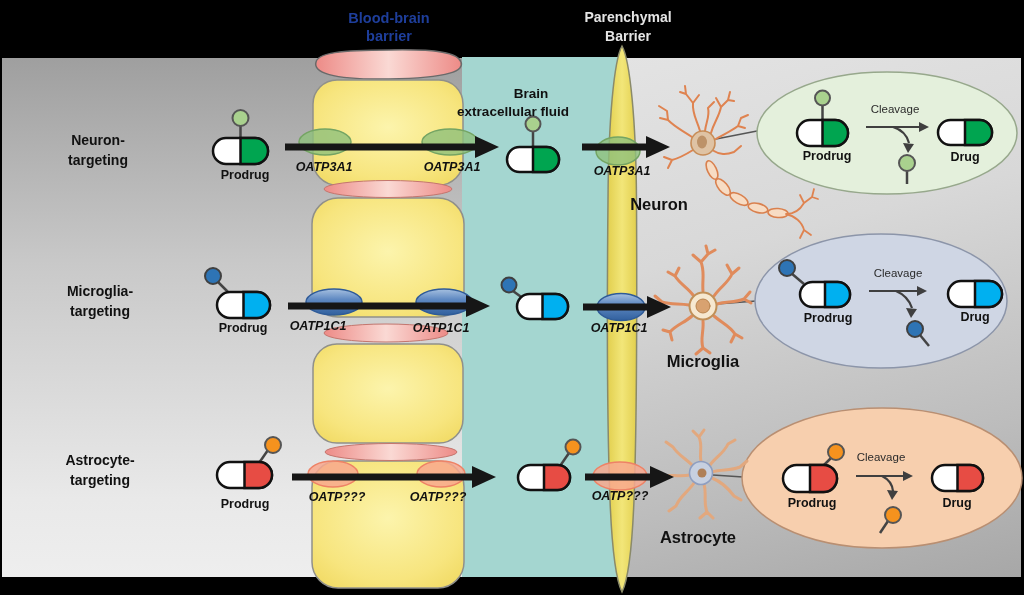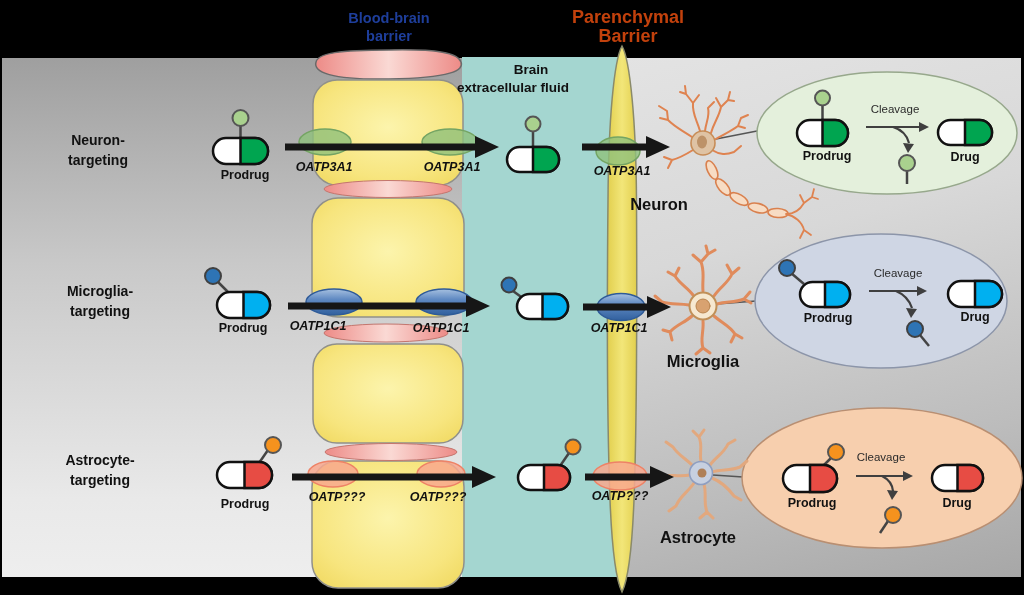--- a/index.html
+++ b/index.html
@@ -12,22 +12,22 @@
   .panel-right{left:622px;top:58px;width:399px;height:519px;
     background:linear-gradient(165deg,#e3e3e3 0%,#d8d8d8 35%,#bcbcbc 75%,#a7a7a7 100%);}
   svg.layer{position:absolute;left:0;top:0;}
   .lbl{position:absolute;transform:translate(-50%,-50%);font-weight:700;color:#111;
        white-space:nowrap;text-align:center;font-size:12.5px;z-index:5;}
   .it{font-style:italic;}
   .md{font-size:14px;text-align:center;}
   .cell{font-size:16.5px;}
   .cleav{font-weight:400;font-size:11.5px;color:#2b2b2b;}
   .bbb{color:#1E3E9B;font-size:14.5px;}
-  .pb{color:#c2410c;font-size:18px;}
-  .ecf{font-size:13.5px;}
+  .pb{color:#e5e5e5;font-size:14px;}
+  .ecf{font-size:13.5px;margin-top:24px;}
 </style>
 </head>
 <body>
 
 <div class="stage">
 
   <div class="panel panel-left"></div>
   <div class="panel panel-ecf"></div>
   <div class="panel panel-right"></div>
 

